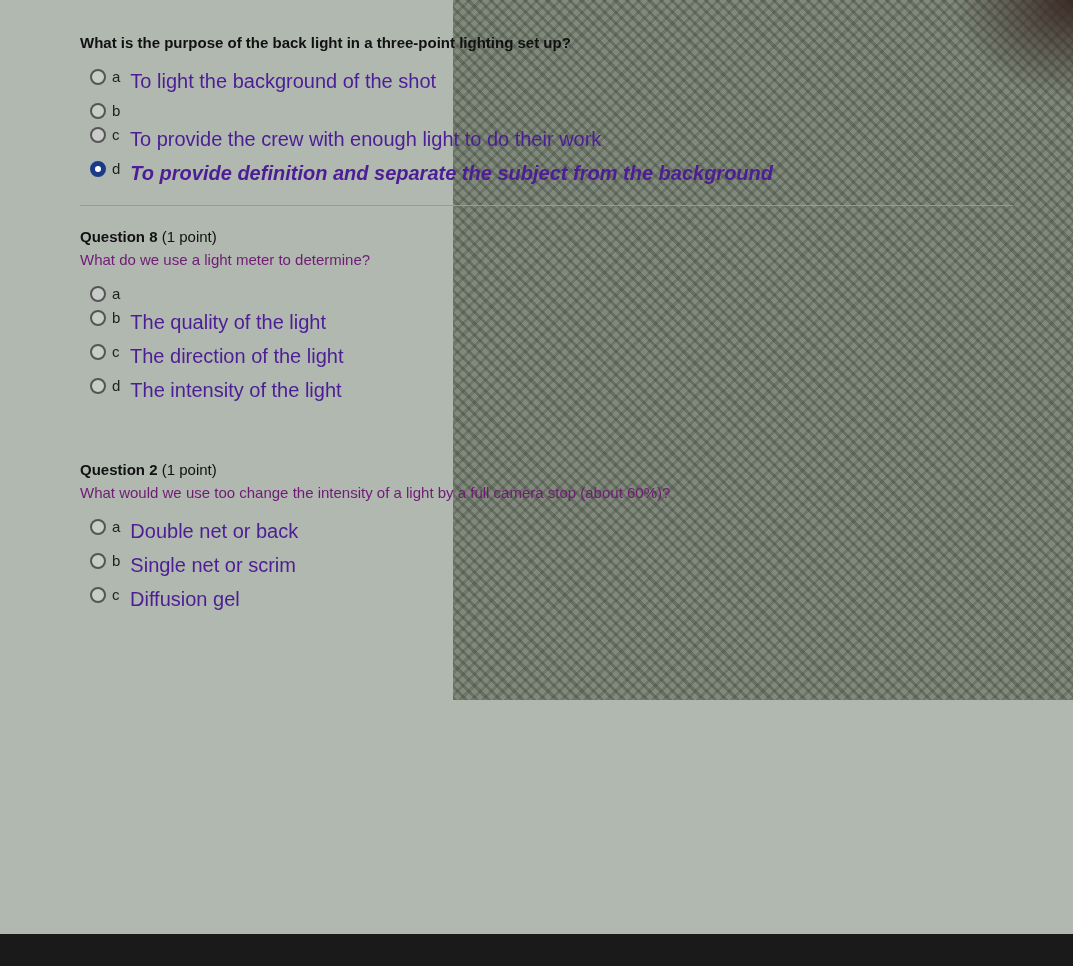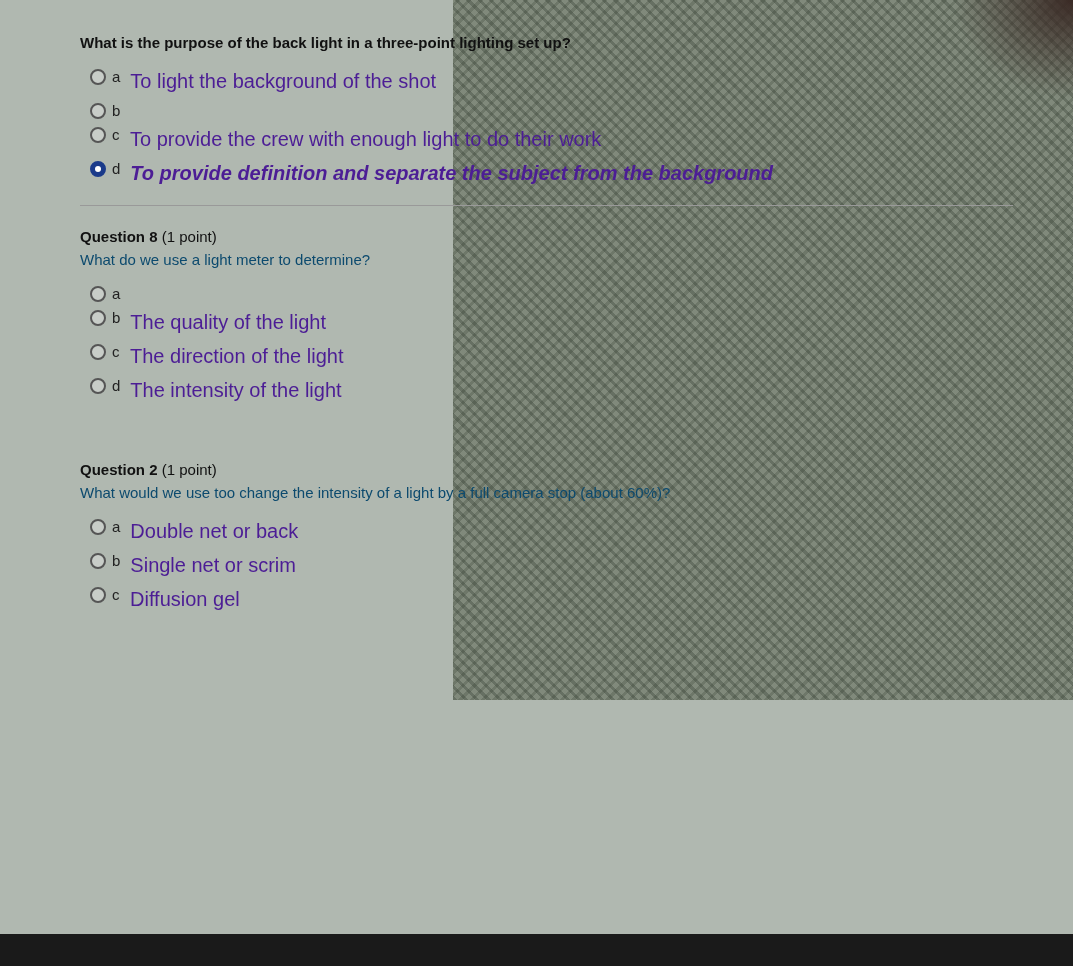--- a/index.html
+++ b/index.html
@@ -143,21 +143,21 @@
 
     .question-header {
       font-size: 15px;
       font-weight: 700;
       margin-bottom: 6px;
     }
 
     .question-subtext {
       font-size: 15px;
       margin-bottom: 16px;
-      color: #0c4a6e;
+      color: #701a75;
     }
 
     .question-number {
       font-weight: 700;
     }
 
     .question-points {
       font-weight: 400;
     }
 

